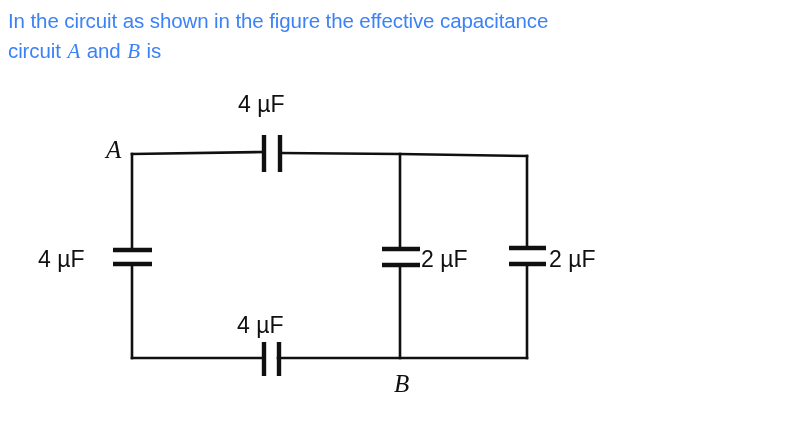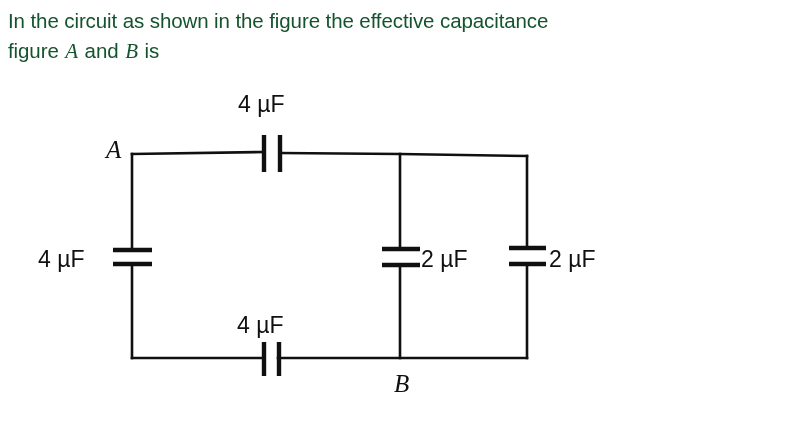--- a/index.html
+++ b/index.html
@@ -17,21 +17,21 @@
   }
 
   
   #question-text {
     position: absolute;
     left: 8px;
     top: 6px;
     width: 780px;
     font-size: 20.5px;
     line-height: 30px;
-    color: #14532d;
+    color: #3b82f6;
     letter-spacing: -0.1px;
   }
   #question-text .mathvar {
     font-family: "Liberation Serif", serif;
     font-style: italic;
     font-size: 21px;
     padding: 0 1px;
   }
 
   
@@ -59,21 +59,21 @@
     font-style: italic;
     font-size: 25px;
     fill: #101010;
   }
 </style>
 </head>
 <body>
 
 <div id="question-text">
   <span>In the circuit as shown in the figure the effective capacitance</span><br>
-  <span>figure </span><span class="mathvar">A</span><span> and </span><span class="mathvar">B</span><span> is</span>
+  <span>circuit </span><span class="mathvar">A</span><span> and </span><span class="mathvar">B</span><span> is</span>
 </div>
 
 <div id="circuit-figure">
   <svg id="circuit-svg" viewBox="0 0 800 352" xmlns="http://www.w3.org/2000/svg">
 
     <g stroke="#101010" stroke-width="2.6" stroke-linecap="square" fill="none">
 
       <path d="M132,74 L264,72"></path>
 
       <path d="M280,73 L400,74 L527,76"></path>

